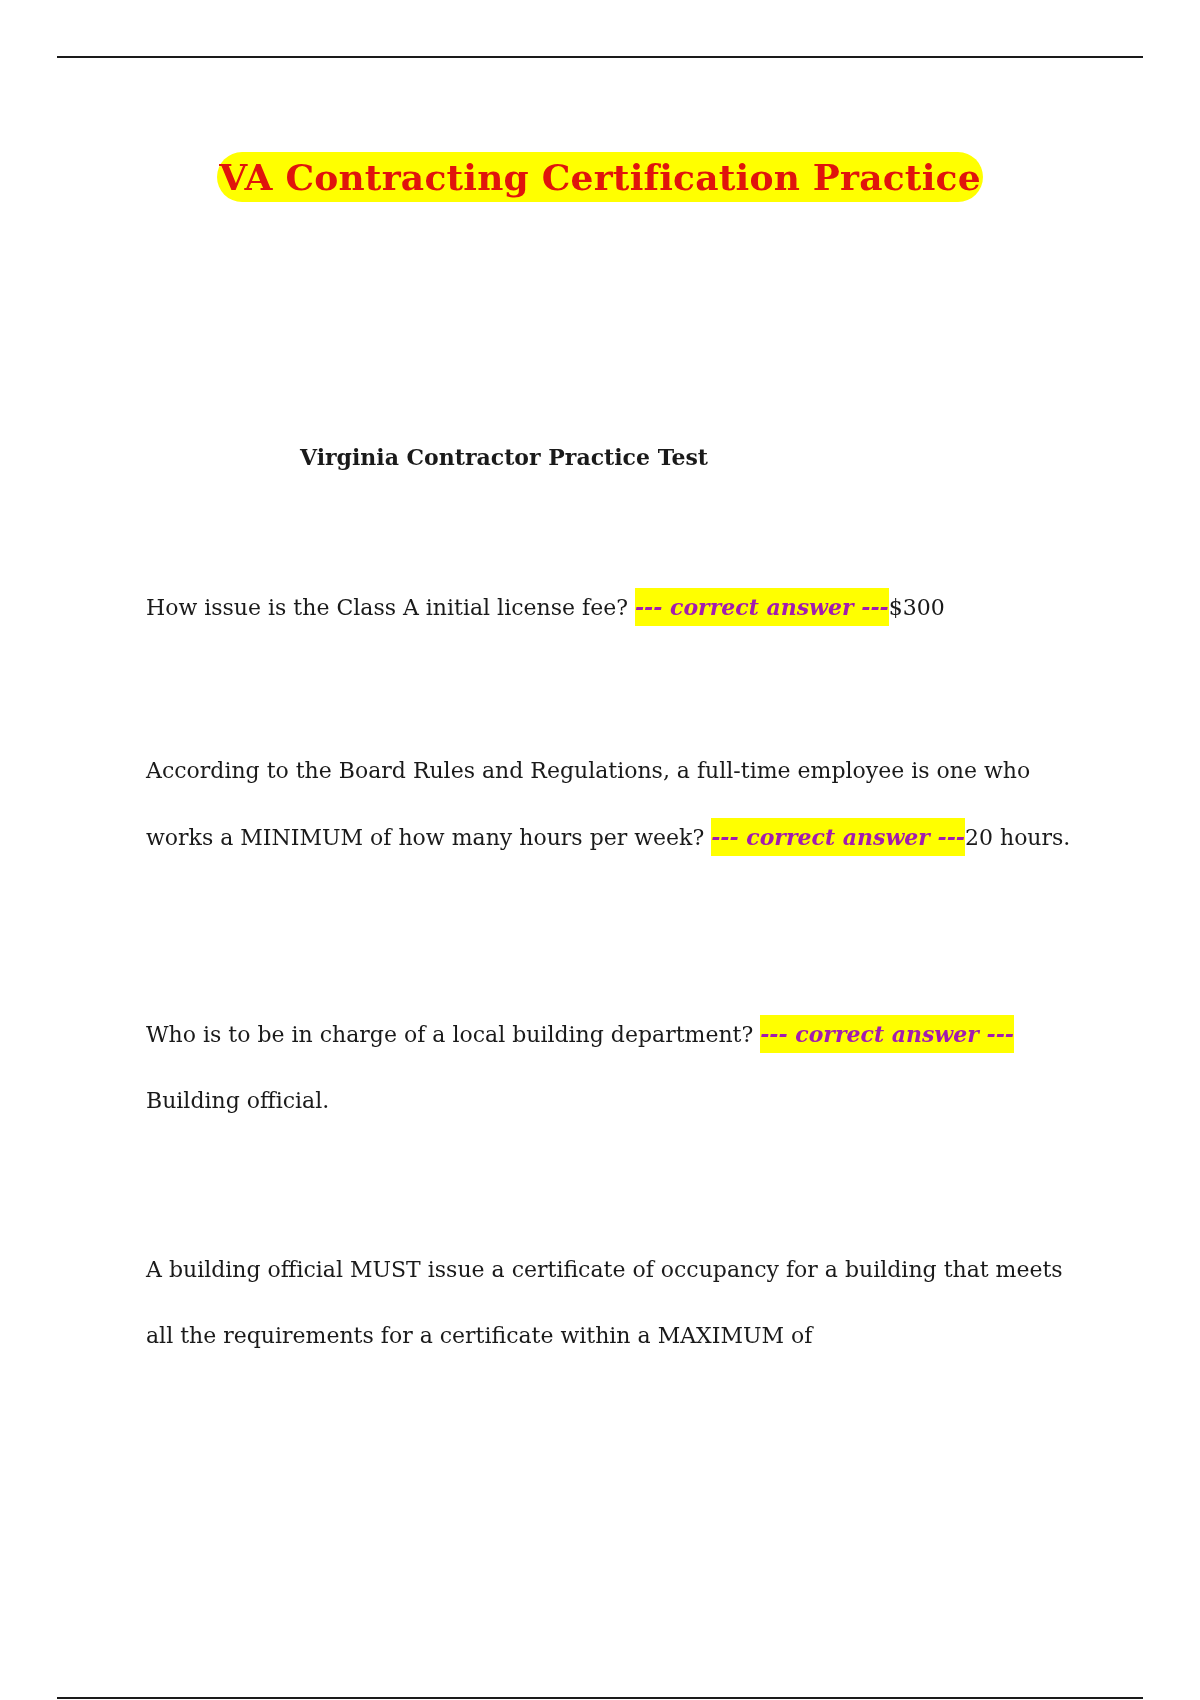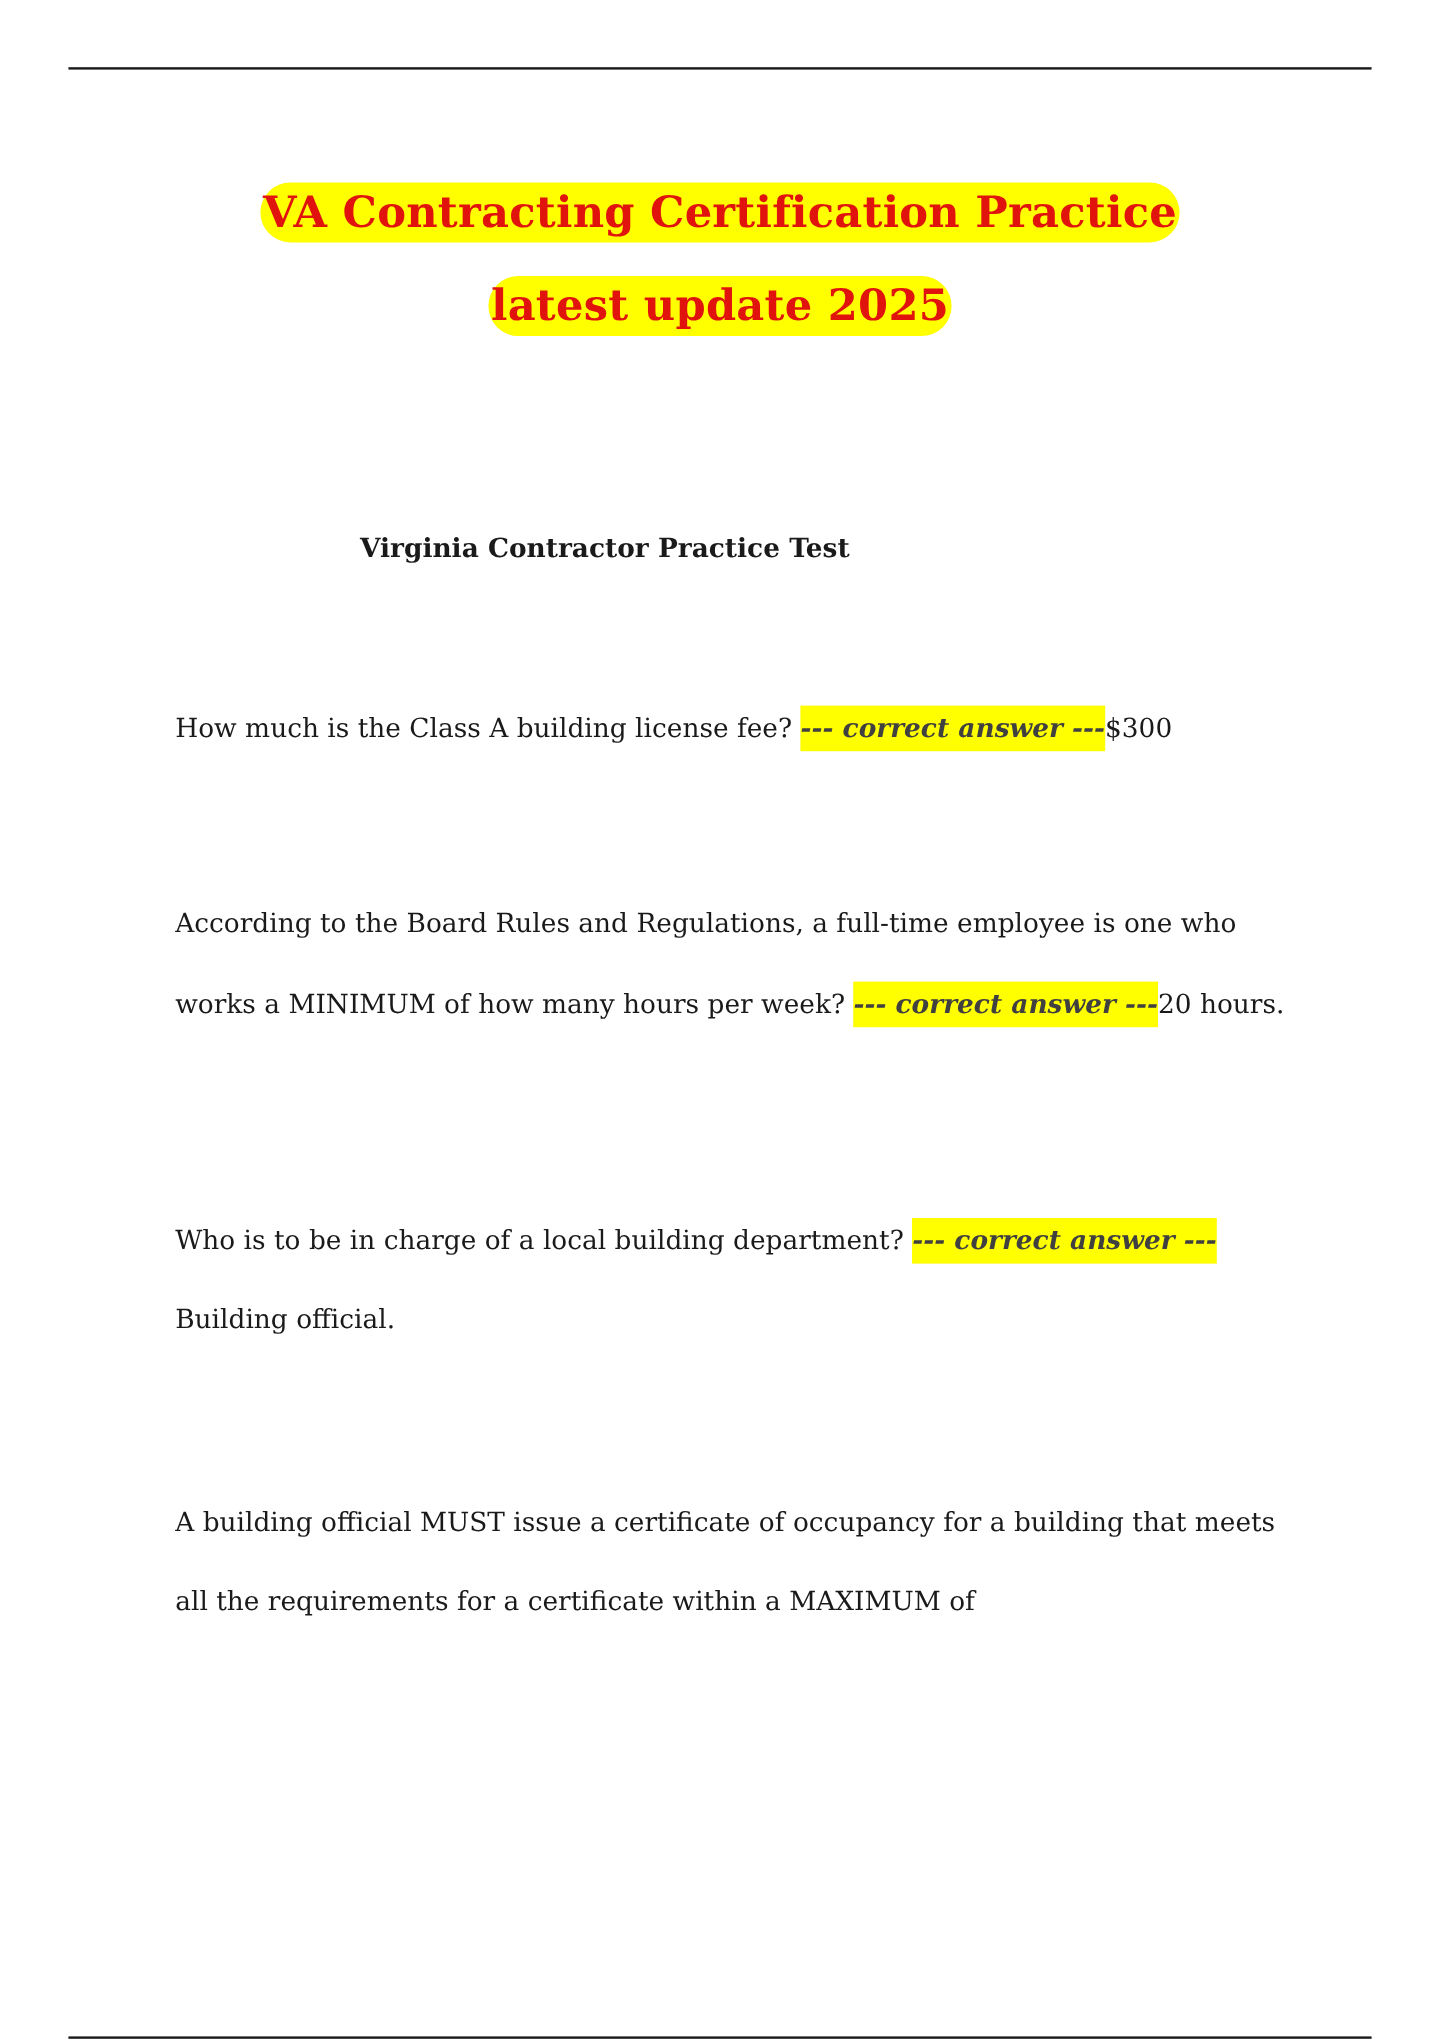--- a/index.html
+++ b/index.html
@@ -62,48 +62,45 @@
     .qa {
       position: absolute;
       left: 146px;
       width: 945px;
       font-size: 22px;
       line-height: 66px;
       color: #1a1a1a;
     }
     .qa .marker {
       background: #ffff00;
-      color: #404040;
+      color: #a21caf;
       font-weight: bold;
       font-style: italic;
       padding: 6px 0;
     }
     .qa1 { top: 574px; }
     .qa2 { top: 738px; }
     .qa3 { top: 1001px; }
     .qa4 { top: 1237px; }
   </style>
 </head>
 <body>
 
 <div class="rule top"></div>
 
 <div class="title-block">
   <div class="title-line">
     <span>VA Contracting Certification Practice</span>
   </div>
-  <div class="title-line">
-    <span>latest update 2025</span>
-  </div>
 </div>
 
 <div class="subtitle">Virginia Contractor Practice Test</div>
 
 <div class="qa qa1">
-  <span>How much is the Class A building license fee? </span><span class="marker">--- correct answer ---</span><span>$300</span>
+  <span>How issue is the Class A initial license fee? </span><span class="marker">--- correct answer ---</span><span>$300</span>
 </div>
 
 <div class="qa qa2">
   <span>According to the Board Rules and Regulations, a full-time employee is one who works a MINIMUM of how many hours per week? </span><span class="marker">--- correct answer ---</span><span>20 hours.</span>
 </div>
 
 <div class="qa qa3">
   <span>Who is to be in charge of a local building department? </span><span class="marker">--- correct answer ---</span><span>Building official.</span>
 </div>
 

